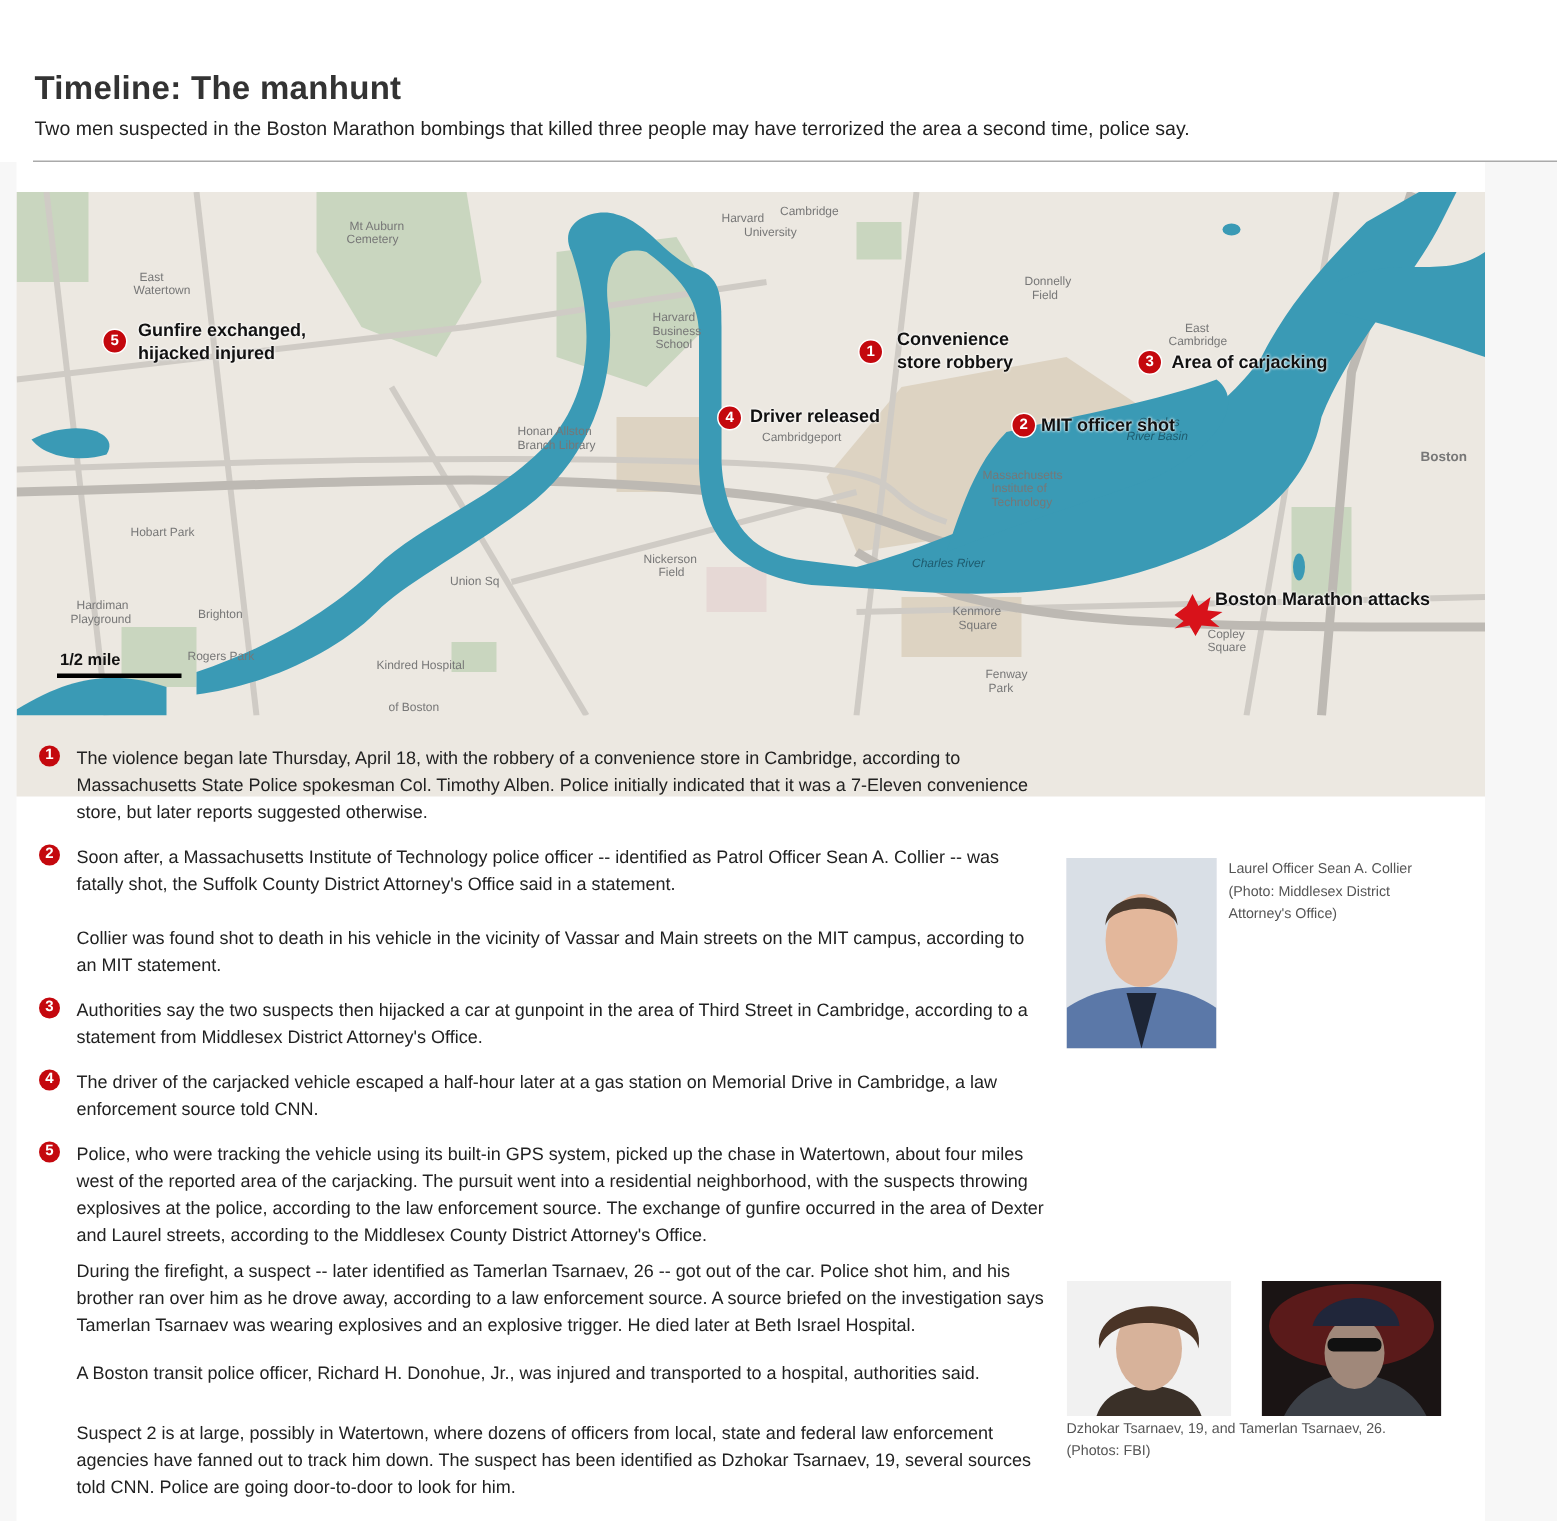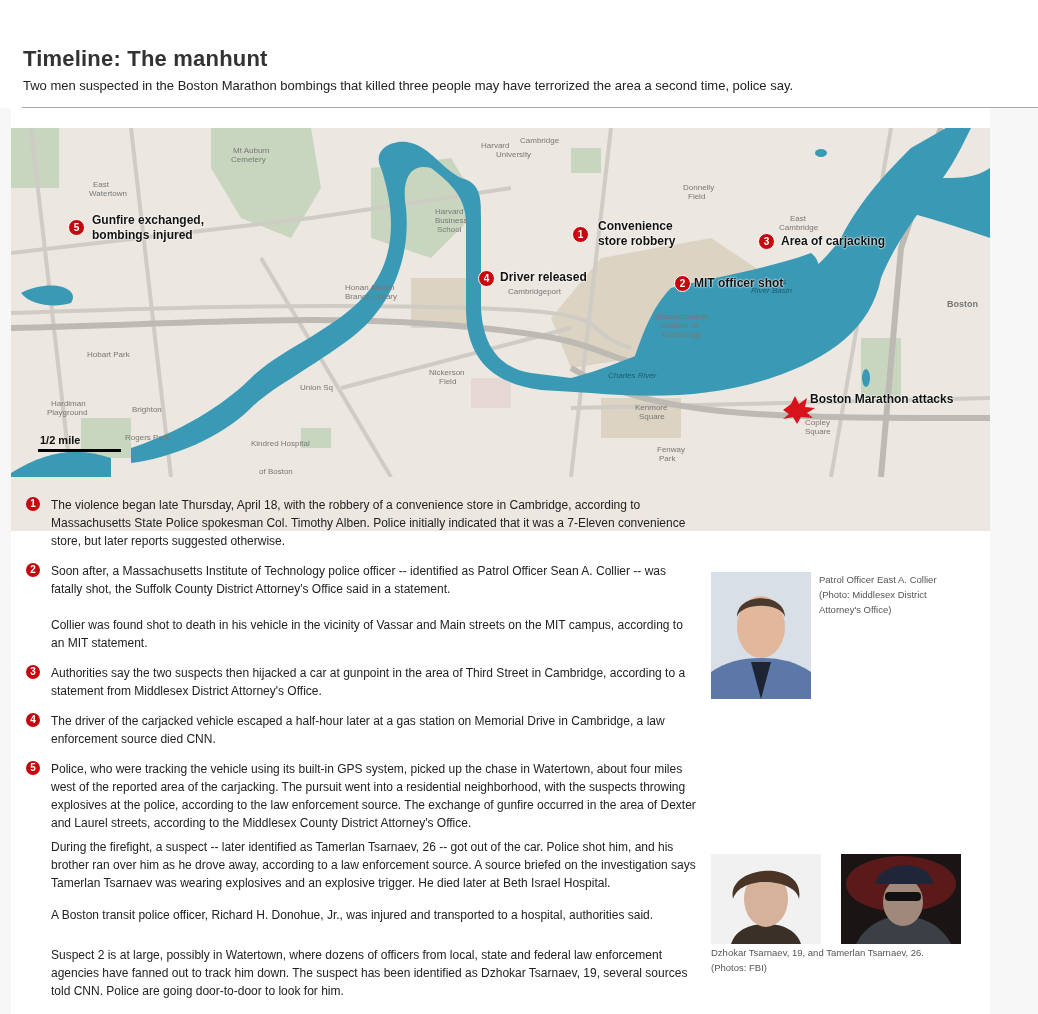--- a/index.html
+++ b/index.html
@@ -150,21 +150,21 @@
     <div class="map-label" style="left:770px; top:106px;">Area of carjacking</div>
   </div>
   <div>
     <div class="marker" style="left:467px; top:142px;">4</div>
     <div class="map-label" style="left:489px; top:142px;">Driver released</div>
   </div>
   <div>
     <div class="marker" style="left:57px; top:91px;">5</div>
     <div class="map-label" style="left:81px; top:85px;">
       <div>Gunfire exchanged,</div>
-      <div>bombings injured</div>
+      <div>hijacked injured</div>
     </div>
   </div>
   <div class="map-label" style="left:799px; top:264px;">Boston Marathon attacks</div>
 
   <div class="scale-label">1/2 mile</div>
   <div class="scale-bar"></div>
 </div>
 
 <div class="entries">
   <div class="entry" style="top:0px;">
@@ -175,42 +175,42 @@
     <div class="badge">2</div>
     <p style="top:0px;">Soon after, a Massachusetts Institute of Technology police officer -- identified as Patrol Officer Sean A. Collier -- was fatally shot, the Suffolk County District Attorney's Office said in a statement.</p>
     <p style="top:54px;">Collier was found shot to death in his vehicle in the vicinity of Vassar and Main streets on the MIT campus, according to an MIT statement.</p>
   </div>
   <div class="entry" style="top:168px;">
     <div class="badge">3</div>
     <p style="top:0px;">Authorities say the two suspects then hijacked a car at gunpoint in the area of Third Street in Cambridge, according to a statement from Middlesex District Attorney's Office.</p>
   </div>
   <div class="entry" style="top:216px;">
     <div class="badge">4</div>
-    <p style="top:0px;">The driver of the carjacked vehicle escaped a half-hour later at a gas station on Memorial Drive in Cambridge, a law enforcement source died CNN.</p>
+    <p style="top:0px;">The driver of the carjacked vehicle escaped a half-hour later at a gas station on Memorial Drive in Cambridge, a law enforcement source told CNN.</p>
   </div>
   <div class="entry" style="top:264px;">
     <div class="badge">5</div>
     <p style="top:0px;">Police, who were tracking the vehicle using its built-in GPS system, picked up the chase in Watertown, about four miles west of the reported area of the carjacking. The pursuit went into a residential neighborhood, with the suspects throwing explosives at the police, according to the law enforcement source. The exchange of gunfire occurred in the area of Dexter and Laurel streets, according to the Middlesex County District Attorney's Office.</p>
     <p style="top:78px;">During the firefight, a suspect -- later identified as Tamerlan Tsarnaev, 26 -- got out of the car. Police shot him, and his brother ran over him as he drove away, according to a law enforcement source. A source briefed on the investigation says Tamerlan Tsarnaev was wearing explosives and an explosive trigger. He died later at Beth Israel Hospital.</p>
     <p style="top:146px;">A Boston transit police officer, Richard H. Donohue, Jr., was injured and transported to a hospital, authorities said.</p>
     <p style="top:186px;">Suspect 2 is at large, possibly in Watertown, where dozens of officers from local, state and federal law enforcement agencies have fanned out to track him down. The suspect has been identified as Dzhokar Tsarnaev, 19, several sources told CNN. Police are going door-to-door to look for him.</p>
   </div>
 </div>
 
 <div class="photo" style="left:711px; top:572px; width:100px; height:127px; background:#cfd6e0;">
   <svg width="100" height="127" viewBox="0 0 100 127">
     <rect width="100" height="127" fill="#d9dfe6"></rect>
     <path d="M0 127 L0 100 C 15 90, 30 86, 50 86 C 70 86, 85 90, 100 100 L100 127 Z" fill="#5b78a8"></path>
     <path d="M40 90 L50 127 L60 90 Z" fill="#1d2535"></path>
     <ellipse cx="50" cy="55" rx="24" ry="31" fill="#e3b79b"></ellipse>
     <path d="M26 45 C 26 20, 74 20, 74 45 C 70 30, 30 30, 26 45 Z" fill="#4a3a2e"></path>
   </svg>
 </div>
 <div class="caption" style="left:819px; top:572px; width:170px;">
-  <div>Patrol Officer East A. Collier</div>
+  <div>Laurel Officer Sean A. Collier</div>
   <div>(Photo: Middlesex District</div>
   <div>Attorney's Office)</div>
 </div>
 
 <div class="photo" style="left:711px; top:854px; width:110px; height:90px;">
   <svg width="110" height="90" viewBox="0 0 110 90">
     <rect width="110" height="90" fill="#f1f1f1"></rect>
     <path d="M20 90 C 25 75, 40 70, 55 70 C 70 70, 85 75, 90 90 Z" fill="#3a3028"></path>
     <ellipse cx="55" cy="45" rx="22" ry="28" fill="#d7b29a"></ellipse>
     <path d="M22 45 C 15 10, 95 5, 88 45 C 85 25, 30 20, 22 45 Z" fill="#4a3426"></path>

